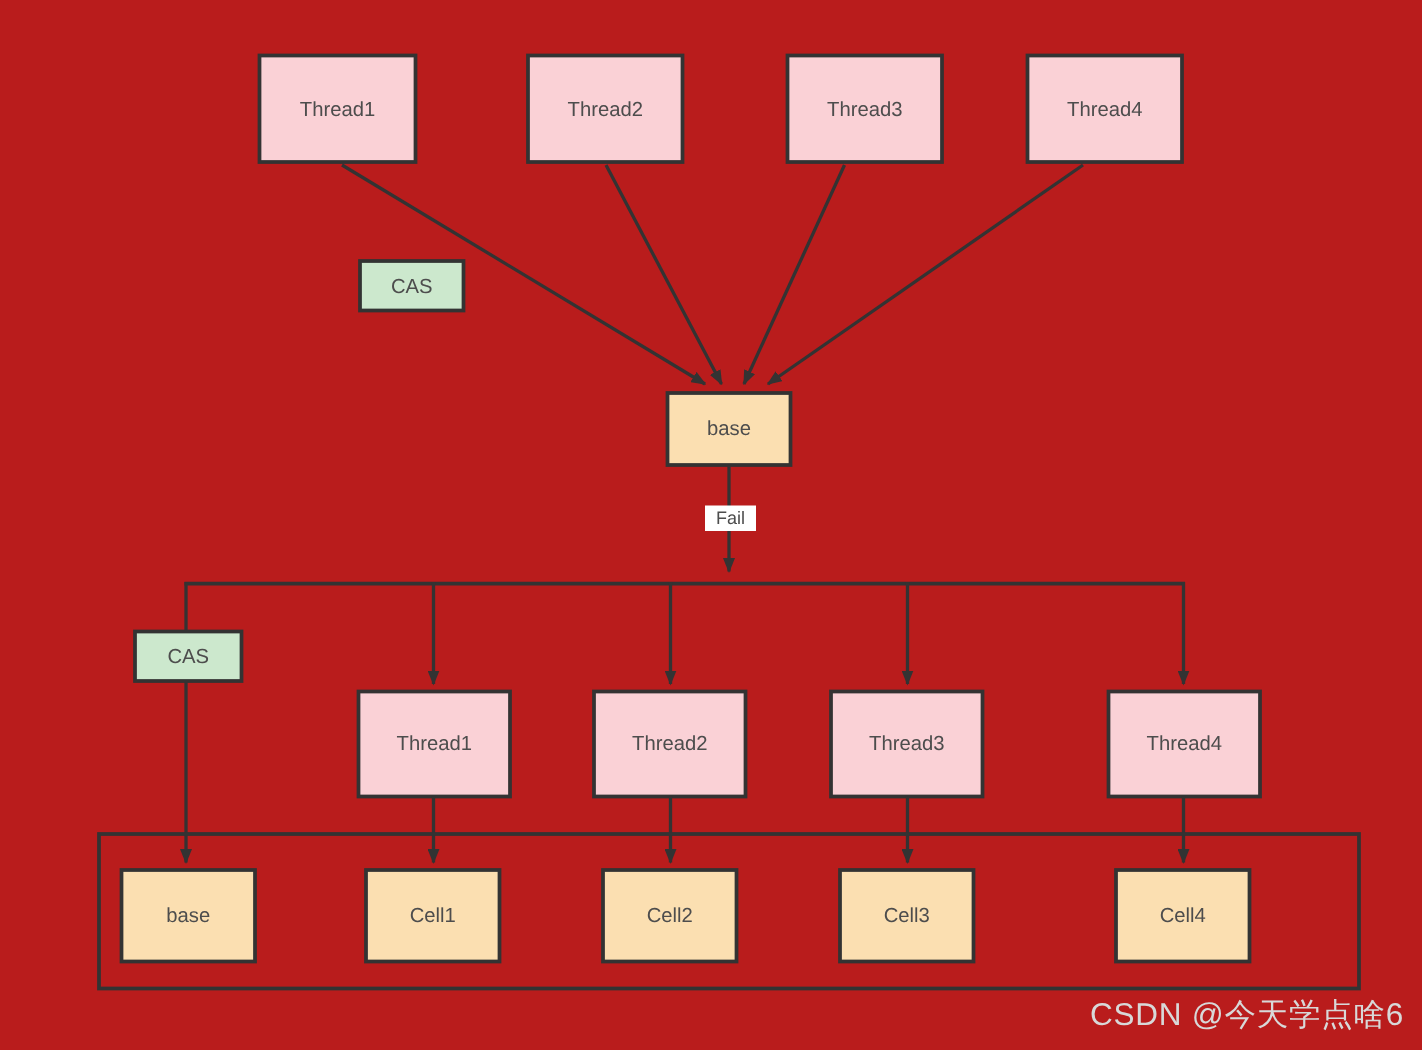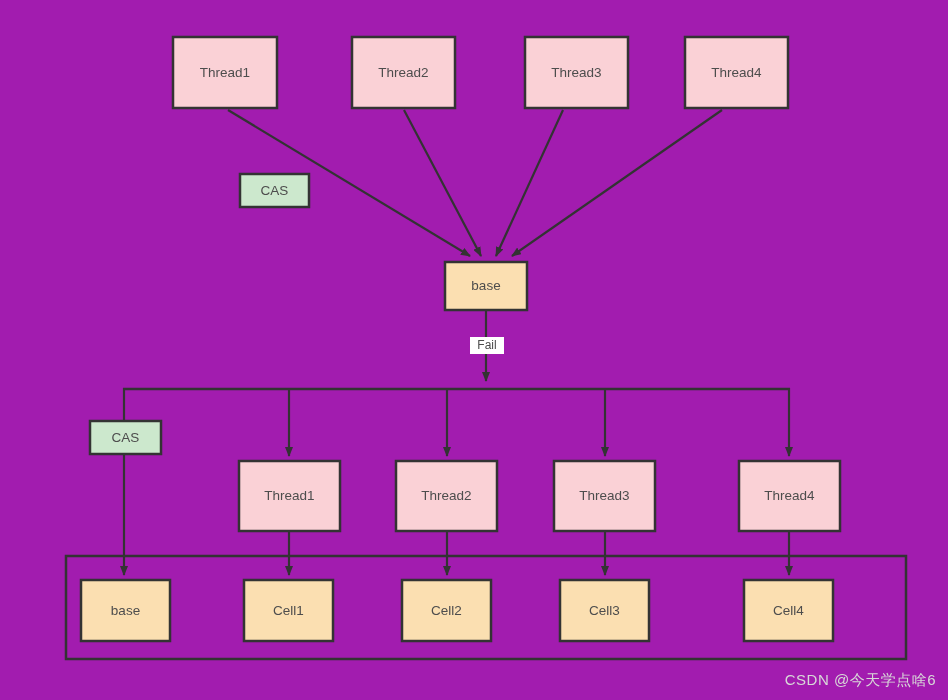--- a/index.html
+++ b/index.html
@@ -7,21 +7,21 @@
     padding: 0;
     background: #ffffff;
   }
   body {
     font-family: "Liberation Sans", "DejaVu Sans", sans-serif;
   }
   #canvas {
     position: relative;
     width: 948px;
     height: 700px;
-    background: #a21caf;
+    background: #b91c1c;
     overflow: hidden;
   }
   #diagram-svg {
     position: absolute;
     left: 0;
     top: 0;
     width: 948px;
     height: 700px;
   }
   .node-label {
@@ -35,21 +35,21 @@
     font-size: 12px;
     fill: #4d4d4d;
     font-family: "Liberation Sans", "DejaVu Sans", sans-serif;
     text-anchor: middle;
     dominant-baseline: middle;
   }
   .watermark {
     position: absolute;
     right: 12px;
     bottom: 10px;
-    font-size: 15px;
+    font-size: 21px;
     color: #d8d8d8;
     font-family: "Liberation Sans", "DejaVu Sans", sans-serif;
     letter-spacing: 0.5px;
     white-space: nowrap;
     user-select: none;
   }
 </style>
 </head>
 <body>
 

